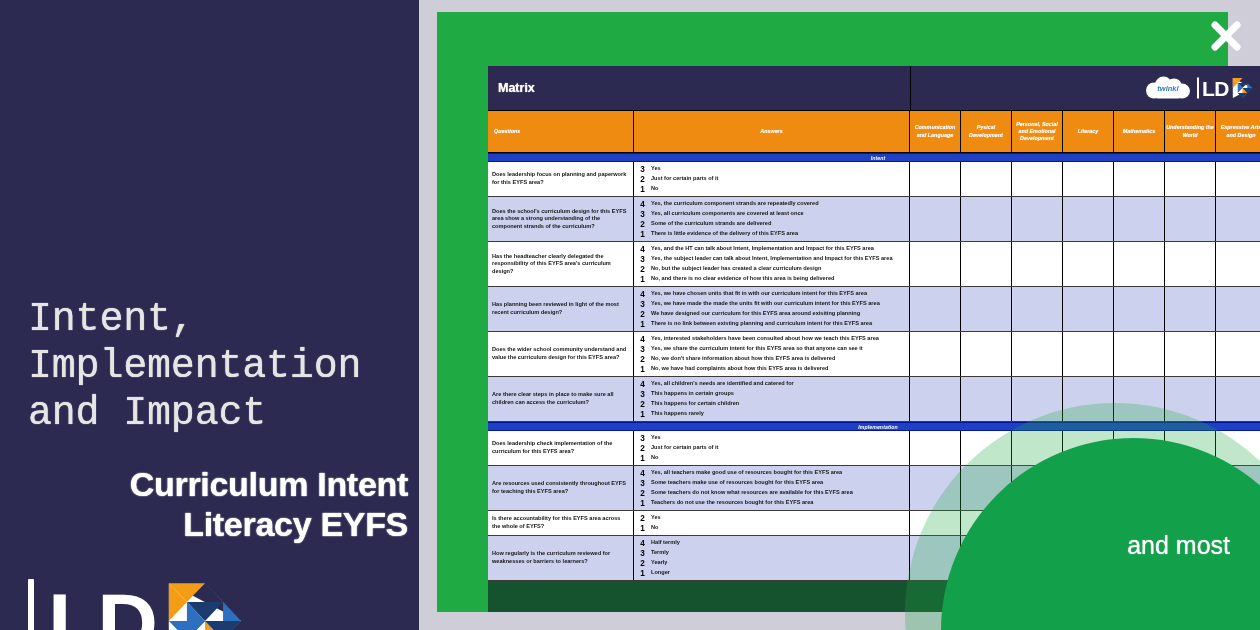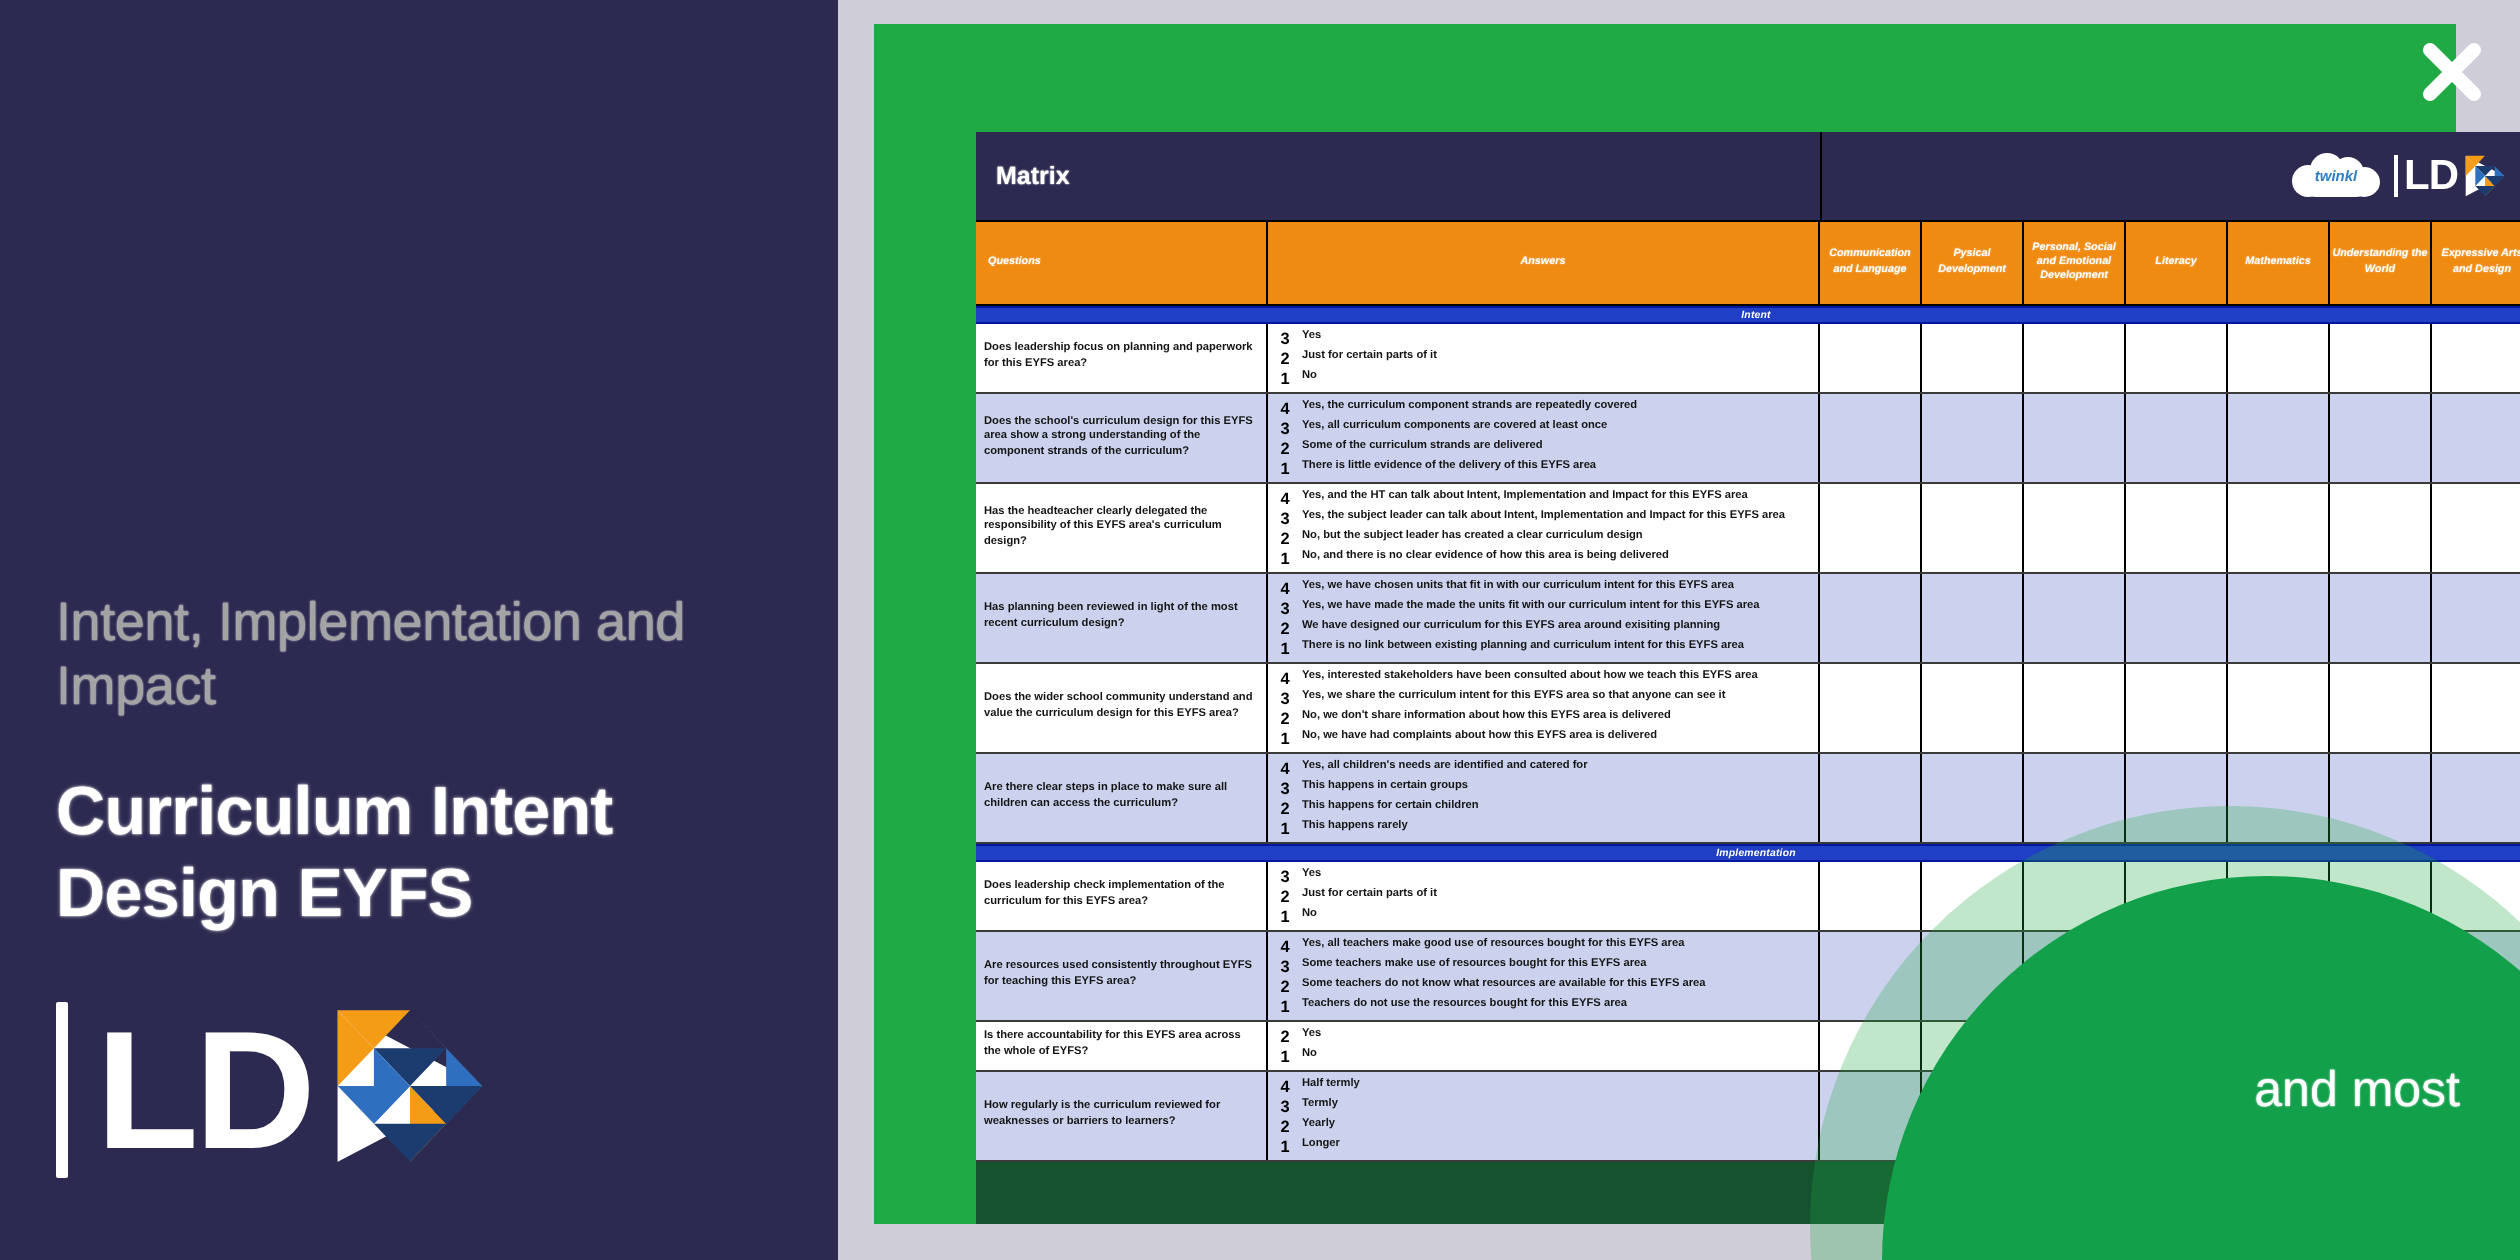--- a/index.html
+++ b/index.html
@@ -13,29 +13,31 @@
   
   #left-panel{
     position:absolute; left:0; top:0; width:419px; height:630px;
     background:#2c2a50;
     z-index:5;
   }
   #left-inner{
     position:absolute; left:28px; top:296px; width:380px;
   }
   .subtitle{
-    color:#a3a3a3; font-size:27px; line-height:1.18; font-weight:400;
+    color:#e5e5e5; font-size:40px; line-height:1.18; font-weight:400;
     letter-spacing:-0.2px;
     text-shadow:0 0 1px #fff;
+    font-family:Liberation Mono, monospace;
   }
   .maintitle{
     margin-top:26px;
     color:#ffffff; font-size:34px; line-height:1.2; font-weight:bold;
     letter-spacing:-0.3px;
     text-shadow:0 0 1px #fff, 0 0 2px rgba(255,255,255,.5);
+    text-align:right;
   }
   #ld-logo-big{
     margin-top:32px; display:flex; align-items:center; height:92px;
   }
   .ld-bar{ width:6px; height:88px; background:#fff; border-radius:1px; }
   .ld-letters{
     color:#fff; font-size:84px; font-weight:bold; line-height:82px;
     letter-spacing:-2px; margin-left:14px; font-family:"Liberation Sans",sans-serif;
   }
   .ld-tri{ margin-left:6px; }
@@ -153,21 +155,21 @@
   }
 </style>
 </head>
 <body>
 
 <div id="left-panel">
   <div id="left-inner">
     <div class="subtitle">Intent, Implementation and Impact</div>
     <div class="maintitle">
       <div>Curriculum Intent</div>
-      <div>Design EYFS</div>
+      <div>Literacy EYFS</div>
     </div>
     <div id="ld-logo-big">
       <div class="ld-bar"></div>
       <div class="ld-letters">LD</div>
       <div class="ld-tri">
         <svg width="86" height="86" viewBox="0 0 100 100">
           <polygon points="8,6 8,94 92,50" fill="#ffffff"></polygon>
           <polygon points="8,6 50,6 29,28" fill="#f49c16"></polygon>
           <polygon points="50,6 92,50 71,28" fill="#ffffff"></polygon>
           <polygon points="29,28 71,28 50,50" fill="#1c3c70"></polygon>

